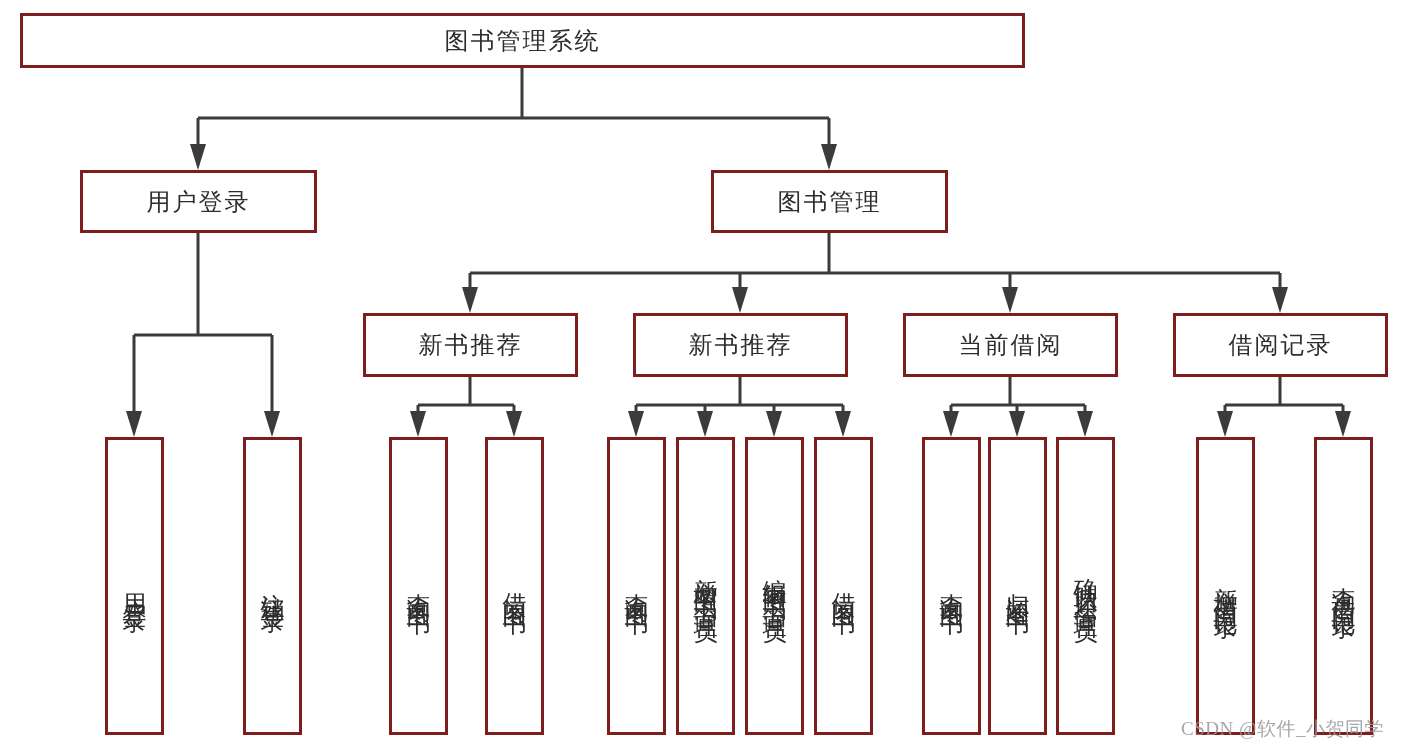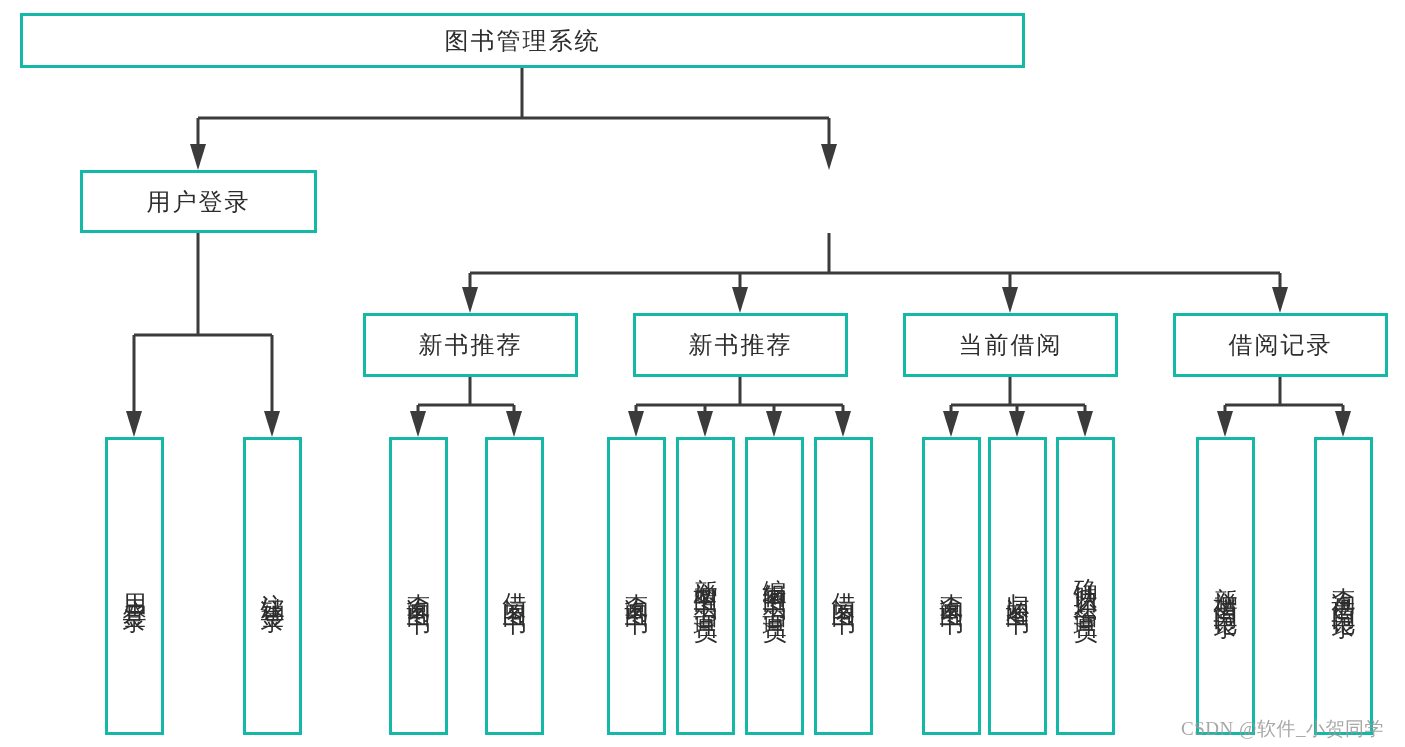--- a/index.html
+++ b/index.html
@@ -9,21 +9,21 @@
     height: 747px;
     background: #ffffff;
     overflow: hidden;
     font-family: "Liberation Sans", "DejaVu Sans", sans-serif;
     color: #2d2d2d;
   }
   .wires { position: absolute; left: 0; top: 0; }
   .box {
     position: absolute;
     box-sizing: border-box;
-    border: 3px solid #14b8a6;
+    border: 3px solid #7f1d1d;
     background: #ffffff;
     display: flex;
     align-items: center;
     justify-content: center;
     font-size: 24px;
     letter-spacing: 2px;
     white-space: nowrap;
   }
   .root  { left: 20px;  top: 13px;  width: 1005px; height: 55px; }
   .lvl2  { top: 170px; width: 237px; height: 63px; }
@@ -92,20 +92,21 @@
       <polygon points="1009,411 1025,411 1017,437"></polygon>
       <polygon points="1077,411 1093,411 1085,437"></polygon>
       <polygon points="1217,411 1233,411 1225,437"></polygon>
       <polygon points="1335,411 1351,411 1343,437"></polygon>
     </g>
   </svg>
 
   <div class="box root">图书管理系统</div>
 
   <div class="box lvl2" style="left:80px">用户登录</div>
+  <div class="box lvl2" style="left:711px">图书管理</div>
 
   <div class="box lvl3" style="left:363px">新书推荐</div>
   <div class="box lvl3" style="left:633px">新书推荐</div>
   <div class="box lvl3" style="left:1173px">借阅记录</div>
   <div class="box lvl3" style="left:903px">当前借阅</div>
 
   <div class="box leaf" style="left:105px">用户登录</div>
   <div class="box leaf" style="left:243px">注销登录</div>
 
   <div class="box leaf" style="left:389px">查询图书</div>

